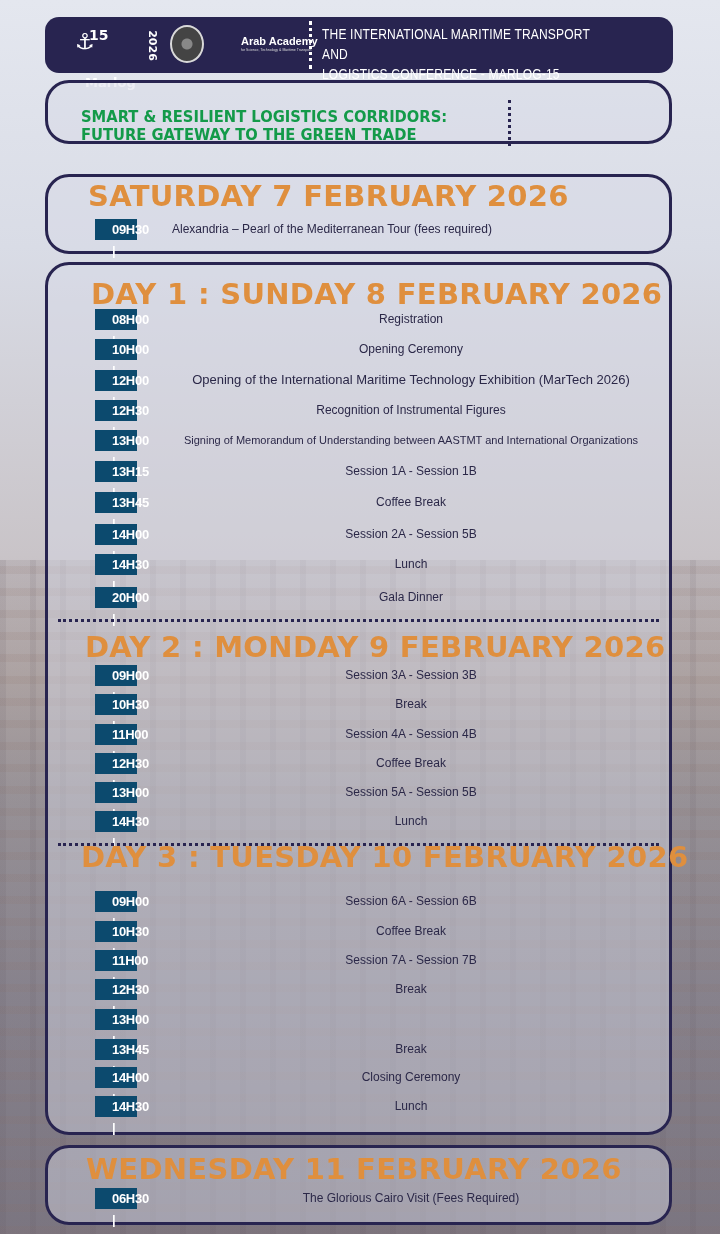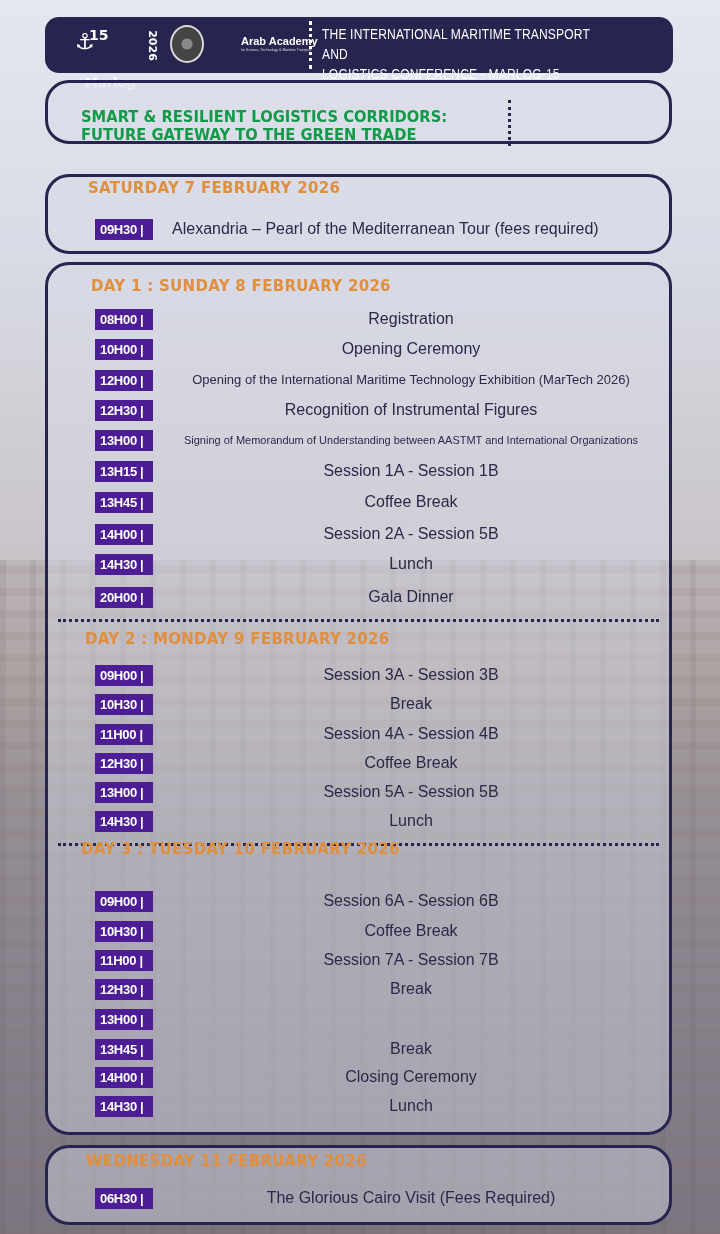--- a/index.html
+++ b/index.html
@@ -67,35 +67,35 @@
     color: #df8f3e; font-weight: bold; font-size: 17px; line-height: 24px;
     font-family: "DejaVu Sans", sans-serif;
   }
 
   .sat-box { left: 45px; top: 174px; width: 627px; height: 80px; }
   .day1-box { left: 45px; top: 262px; width: 627px; height: 873px; }
   .wed-box { left: 45px; top: 1145px; width: 627px; height: 80px; }
 
   .day-heading {
     position: absolute; color: #df8f3e; font-weight: bold;
-    font-family: "DejaVu Sans", sans-serif; font-size: 15px; letter-spacing: 0.3px;
+    font-family: "DejaVu Sans", sans-serif; font-size: 29px; letter-spacing: 0.3px;
     white-space: nowrap;
     text-align: center;
   }
   .row { position: absolute; left: 0; right: 0; height: 22px; }
   .time {
-    position: absolute; left: 47px; top: 0; width: 58px; height: 21px;
-    background: #4c1d95; color: #fff; font-weight: bold;
-    font-size: 13px; line-height: 21px; padding-left: 5px;
+    position: absolute; left: 47px; top: 0; width: 42px; height: 21px;
+    background: #0c4a6e; color: #fff; font-weight: bold;
+    font-size: 13px; line-height: 21px; padding-left: 17px;
     font-family: "Liberation Sans", sans-serif;
     letter-spacing: -0.3px;
   }
   .activity {
     position: absolute; left: 105px; right: 0; top: 0; height: 21px;
-    text-align: center; color: #2b2848; font-size: 16px; line-height: 20px;
+    text-align: center; color: #2b2848; font-size: 12px; line-height: 20px;
     font-family: "Liberation Sans", sans-serif; white-space: nowrap;
   }
   .activity.sm { font-size: 13px; }
   .activity.xs { font-size: 11px; }
   .activity.left { text-align: left; left: 124px; }
   .divider {
     position: absolute; left: 10px; right: 10px; height: 0;
     border-top: 3px dotted #282450;
   }
 </style>

